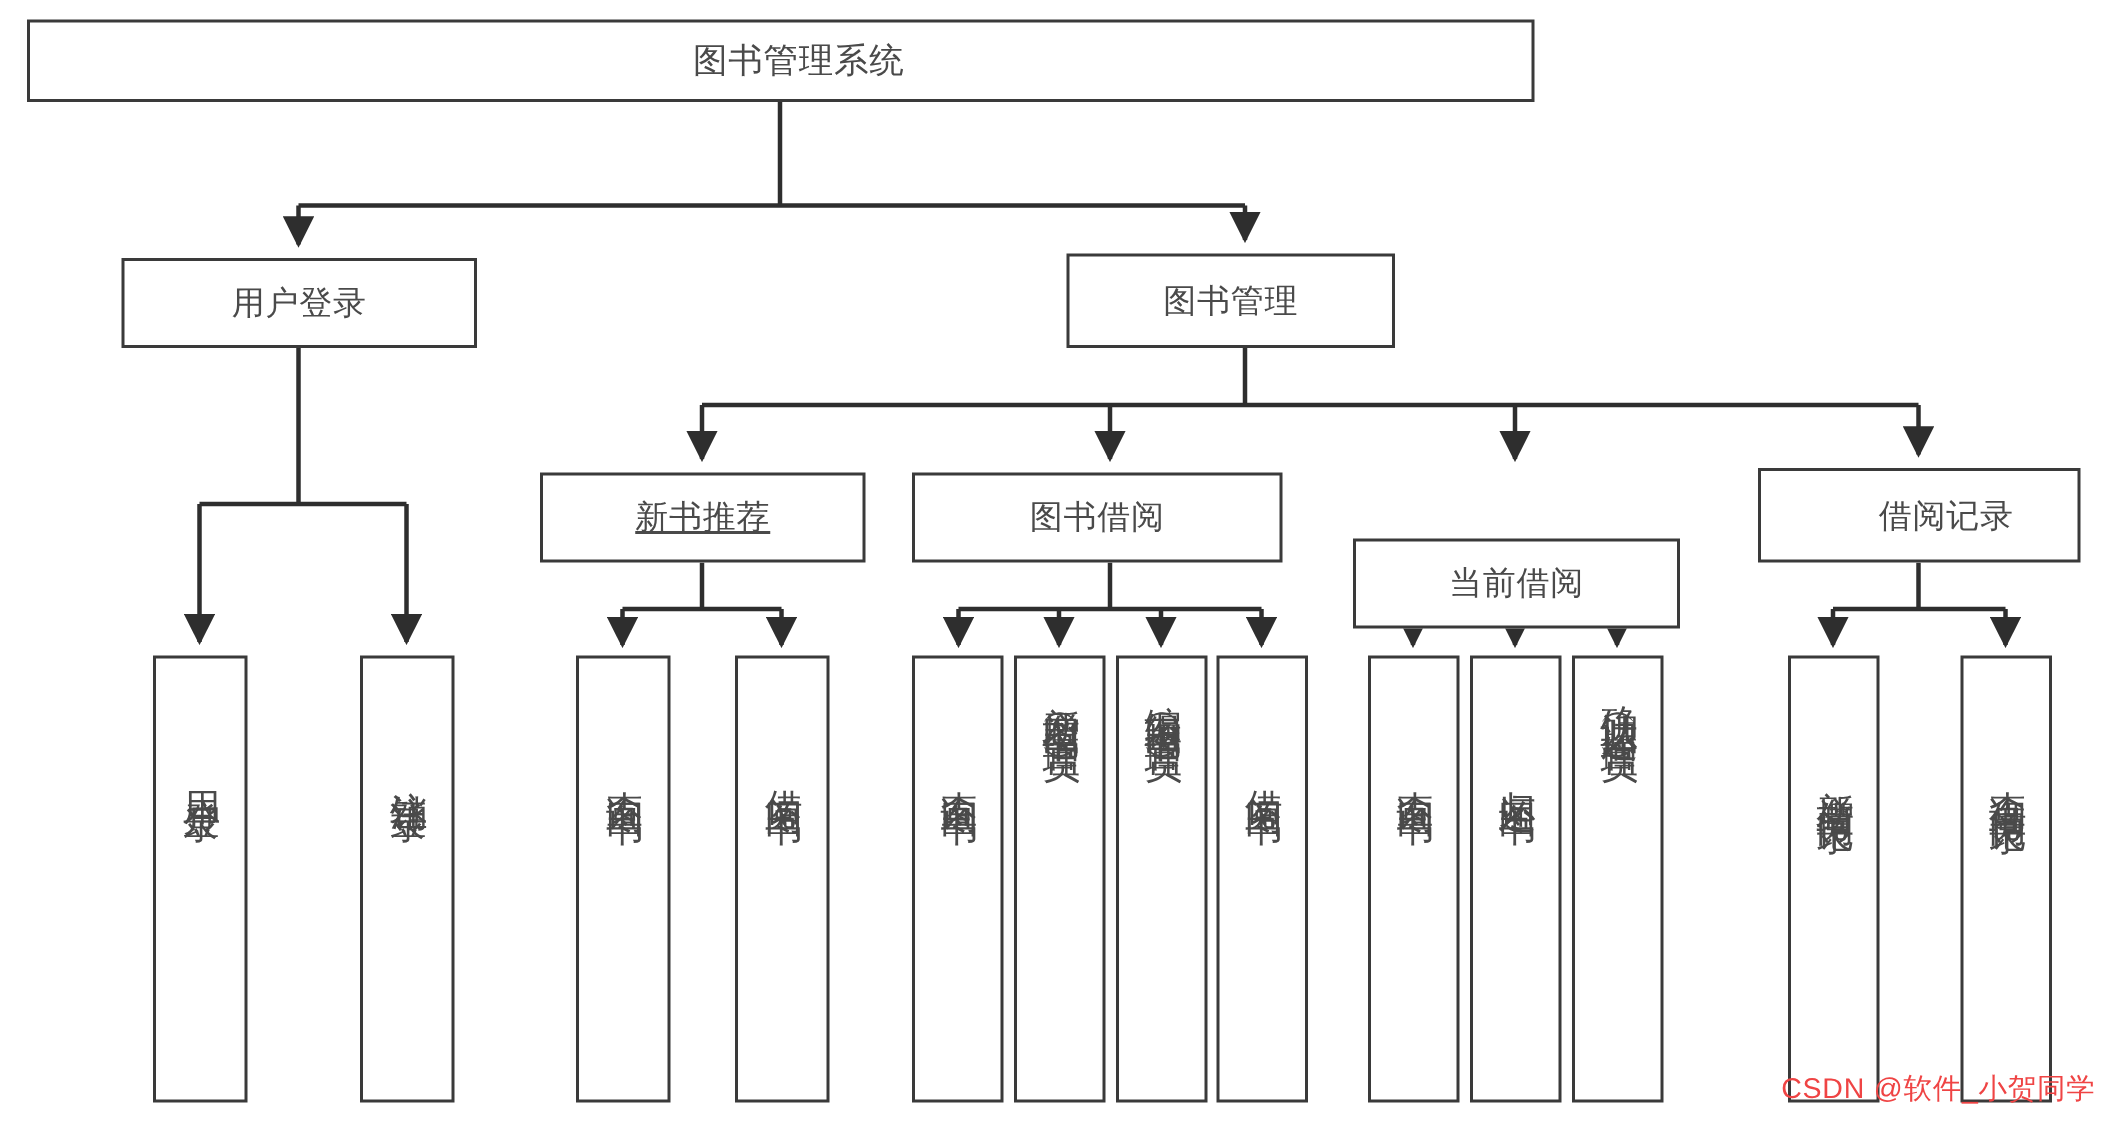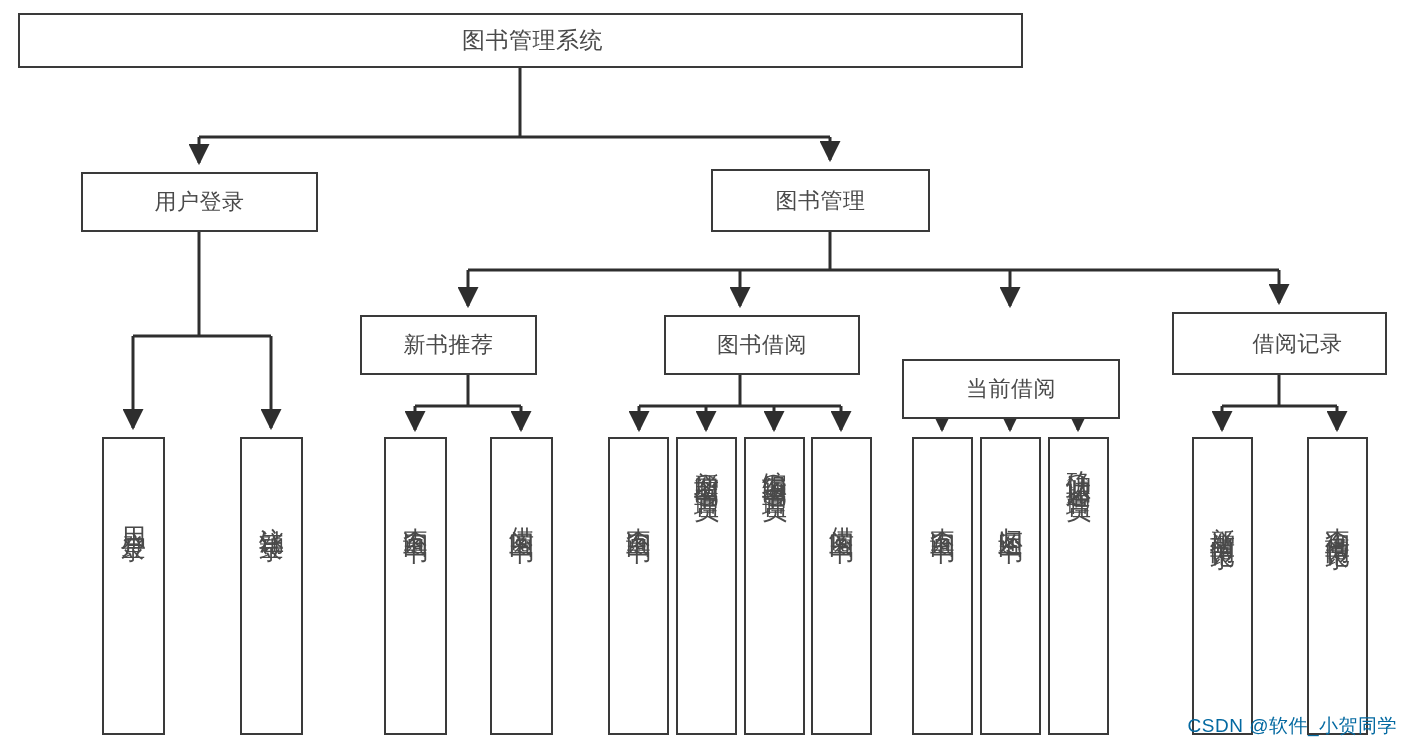--- a/index.html
+++ b/index.html
@@ -66,21 +66,21 @@
     margin-top: 60px;
   }
   .node.vertical.tall .label {
     margin-top: 4px;
   }
   #watermark {
     position: absolute;
     right: 8px;
     bottom: 8px;
     font-size: 19px;
-    color: #0369a1;
+    color: #ef4444;
     white-space: nowrap;
     letter-spacing: 0.5px;
   }
 </style>
 </head>
 <body>
 
 <div id="diagram-root">
 
   <svg id="connectors" viewBox="0 0 1405 747">
@@ -137,24 +137,24 @@
     <span class="label">图书管理系统</span>
   </div>
 
   <div class="node horizontal" style="left:81px; top:172px; width:237px; height:60px;">
     <span class="label">用户登录</span>
   </div>
   <div class="node horizontal" style="left:711px; top:169px; width:219px; height:63px;">
     <span class="label">图书管理</span>
   </div>
 
-  <div class="node horizontal" style="left:360px; top:315px; width:177px; height:60px;">
+  <div class="node horizontal" style="left:360px; top:315px; width:217px; height:60px;text-decoration:underline;">
     <span class="label">新书推荐</span>
   </div>
-  <div class="node horizontal" style="left:664px; top:315px; width:196px; height:60px;align-items:center;">
+  <div class="node horizontal" style="left:608px; top:315px; width:247px; height:60px;align-items:center;">
     <span class="label">图书借阅</span>
   </div>
   <div class="node horizontal" style="left:902px; top:315px; width:218px; height:60px;margin-top:44px;">
     <span class="label">当前借阅</span>
   </div>
   <div class="node horizontal" style="left:1172px; top:312px; width:215px; height:63px;padding-left:36px;">
     <span class="label">借阅记录</span>
   </div>
 
   <div class="node vertical mid" style="left:102px; top:437px; width:63px; height:298px;">

